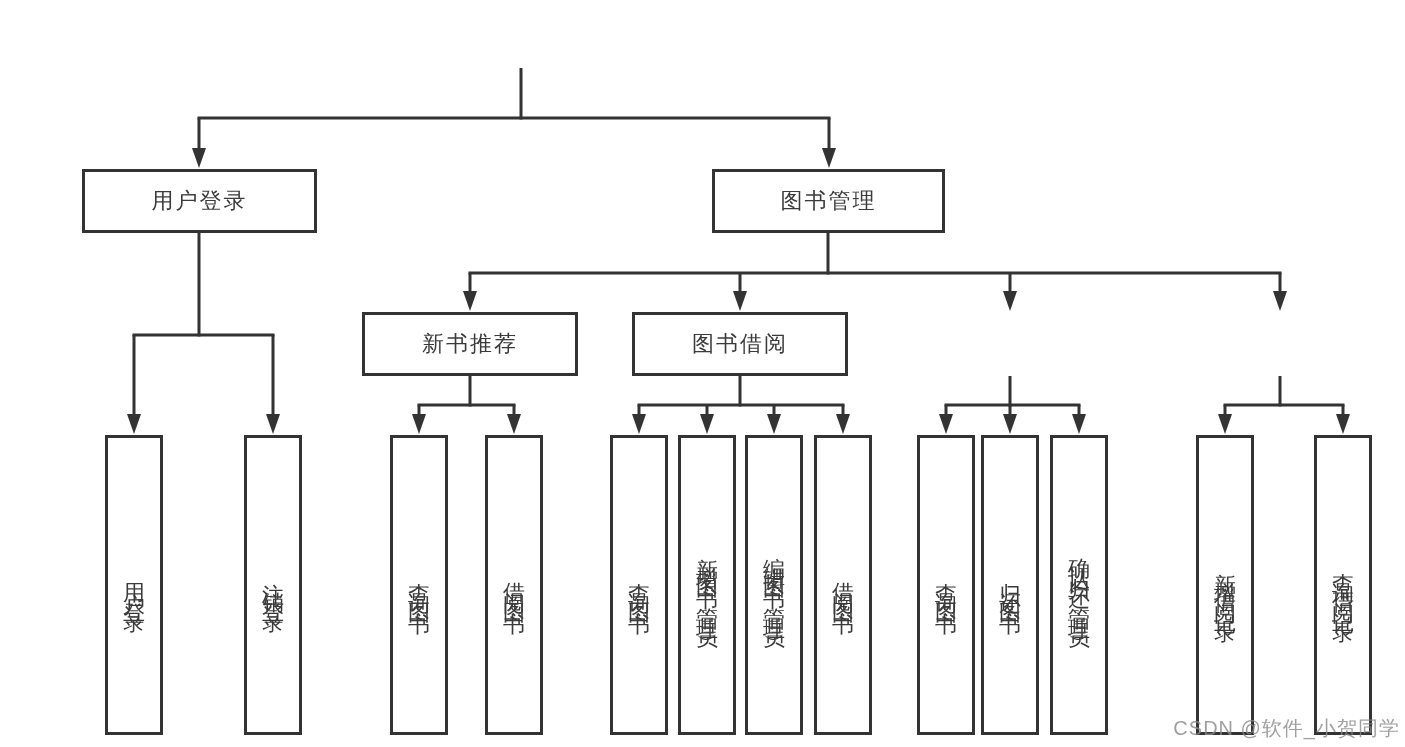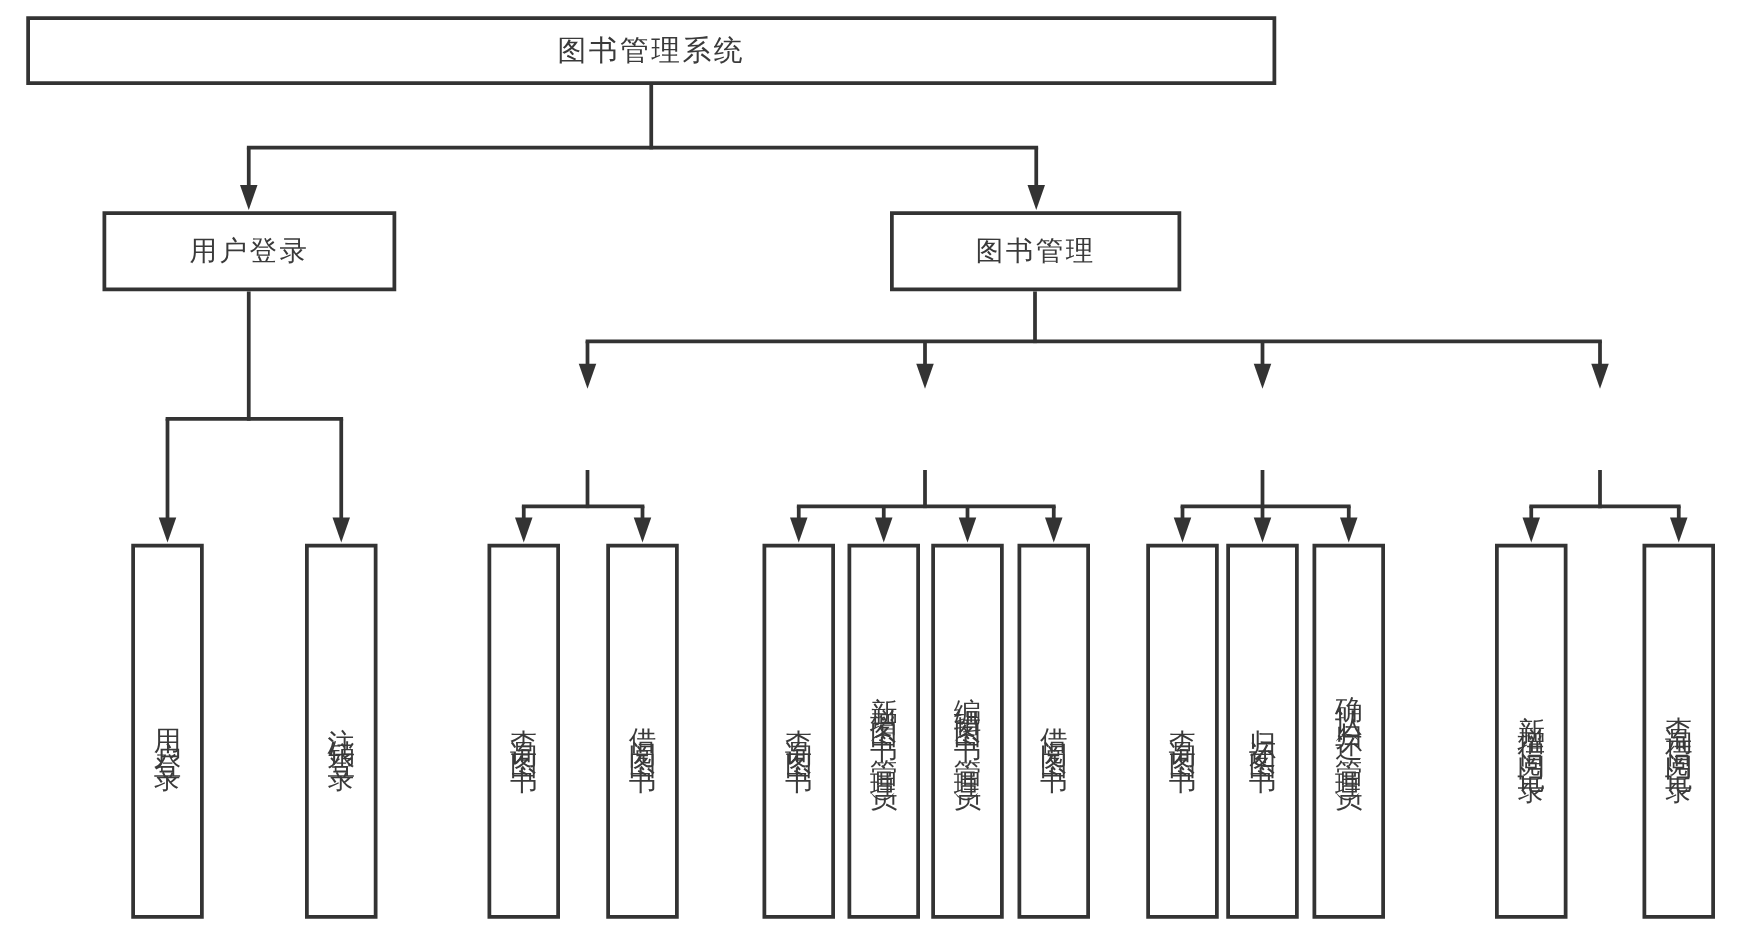--- a/index.html
+++ b/index.html
@@ -150,31 +150,34 @@
     <g>
       <line x1="1280" y1="376" x2="1280" y2="406.5"></line>
       <line x1="1223.5" y1="405" x2="1344.5" y2="405"></line>
       <line x1="1225" y1="405" x2="1225" y2="416"></line>
       <polygon points="1218,414 1232,414 1225,434"></polygon>
       <line x1="1343" y1="405" x2="1343" y2="416"></line>
       <polygon points="1336,414 1350,414 1343,434"></polygon>
     </g>
   </svg>
 
-  <div class="node rootnode">
-    <span>图书管理系统</span>
-  </div>
 
   <div class="node hnode" style="left:82px; top:169px; width:235px;">
     <span>用户登录</span>
   </div>
   <div class="node hnode" style="left:712px; top:169px; width:233px;">
     <span>图书管理</span>
   </div>
 
+  <div class="node hnode" style="left:362px; top:312px; width:216px;">
+    <span>新书推荐</span>
+  </div>
+  <div class="node hnode" style="left:632px; top:312px; width:216px;">
+    <span>图书借阅</span>
+  </div>
 
   <div class="node vnode" style="left:105px;">
     <span>用户登录</span>
   </div>
   <div class="node vnode" style="left:244px;">
     <span>注销登录</span>
   </div>
 
   <div class="node vnode" style="left:390px;">
     <span>查询图书</span>
@@ -206,14 +209,15 @@
     <span>确认归还（管理员）</span>
   </div>
 
   <div class="node vnode" style="left:1196px;">
     <span>新增借阅记录</span>
   </div>
   <div class="node vnode" style="left:1314px;">
     <span>查询借阅记录</span>
   </div>
 
+  <div class="watermark">CSDN @软件_小贺同学</div>
 
 </div>
 
 </body></html>

